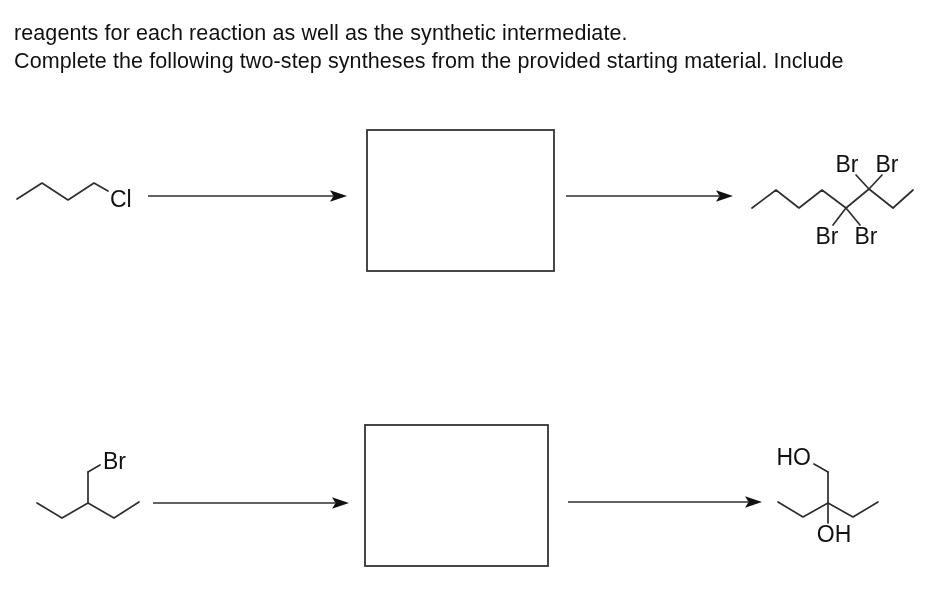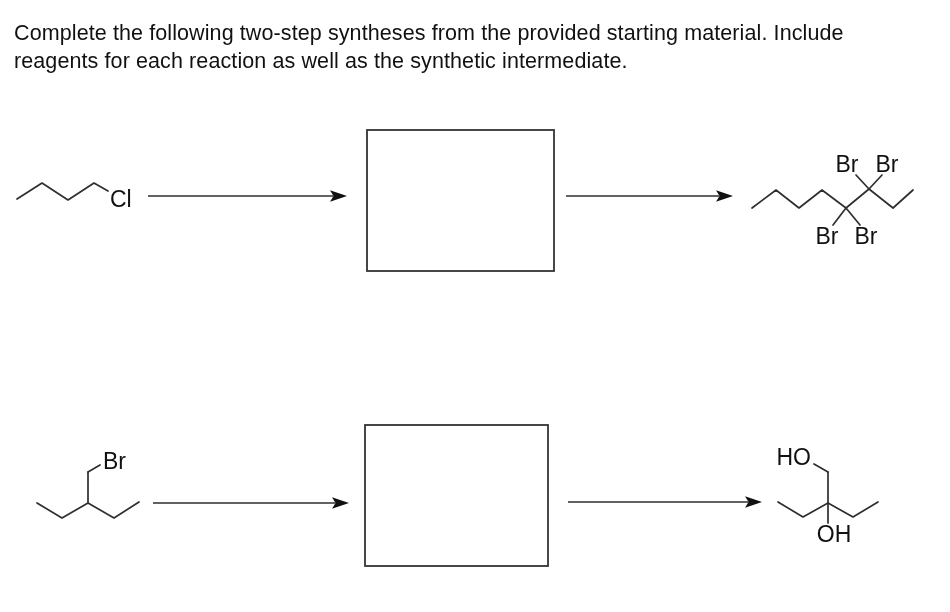--- a/index.html
+++ b/index.html
@@ -57,22 +57,22 @@
     font-size: 23px;
     fill: #111111;
   }
 </style>
 </head>
 <body>
 
 <div class="page">
 
   <div class="instructions">
+    <div>reagents for each reaction as well as the synthetic intermediate.</div>
     <div>Complete the following two-step syntheses from the provided starting material. Include</div>
-    <div>reagents for each reaction as well as the synthetic intermediate.</div>
   </div>
 
   <svg class="diagram" width="950" height="612" viewBox="0 0 950 612">
 
     <g>
 
       <g>
         <polyline class="bond" points="17,199 42,183 68,200 94,183 108,191"></polyline>
         <text class="atom-label" x="110" y="207" text-anchor="start">Cl</text>
       </g>

